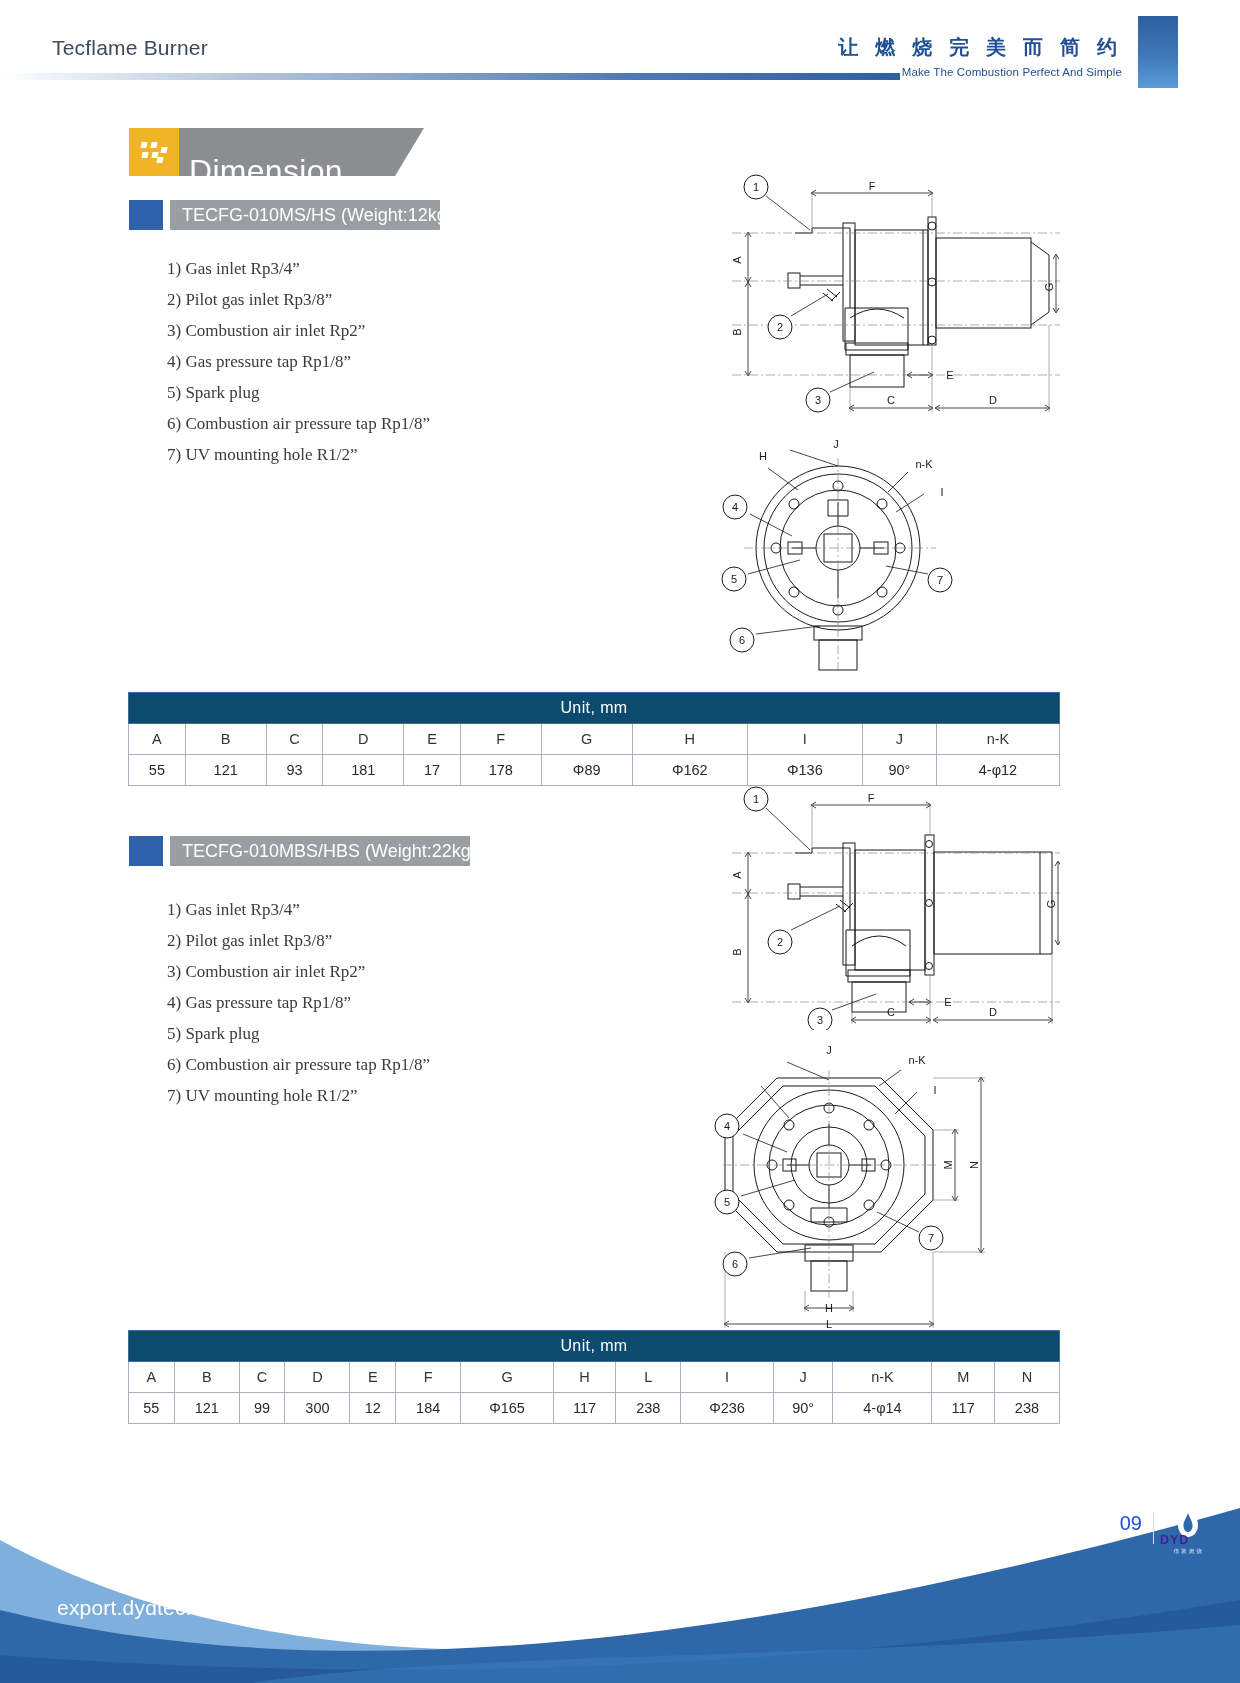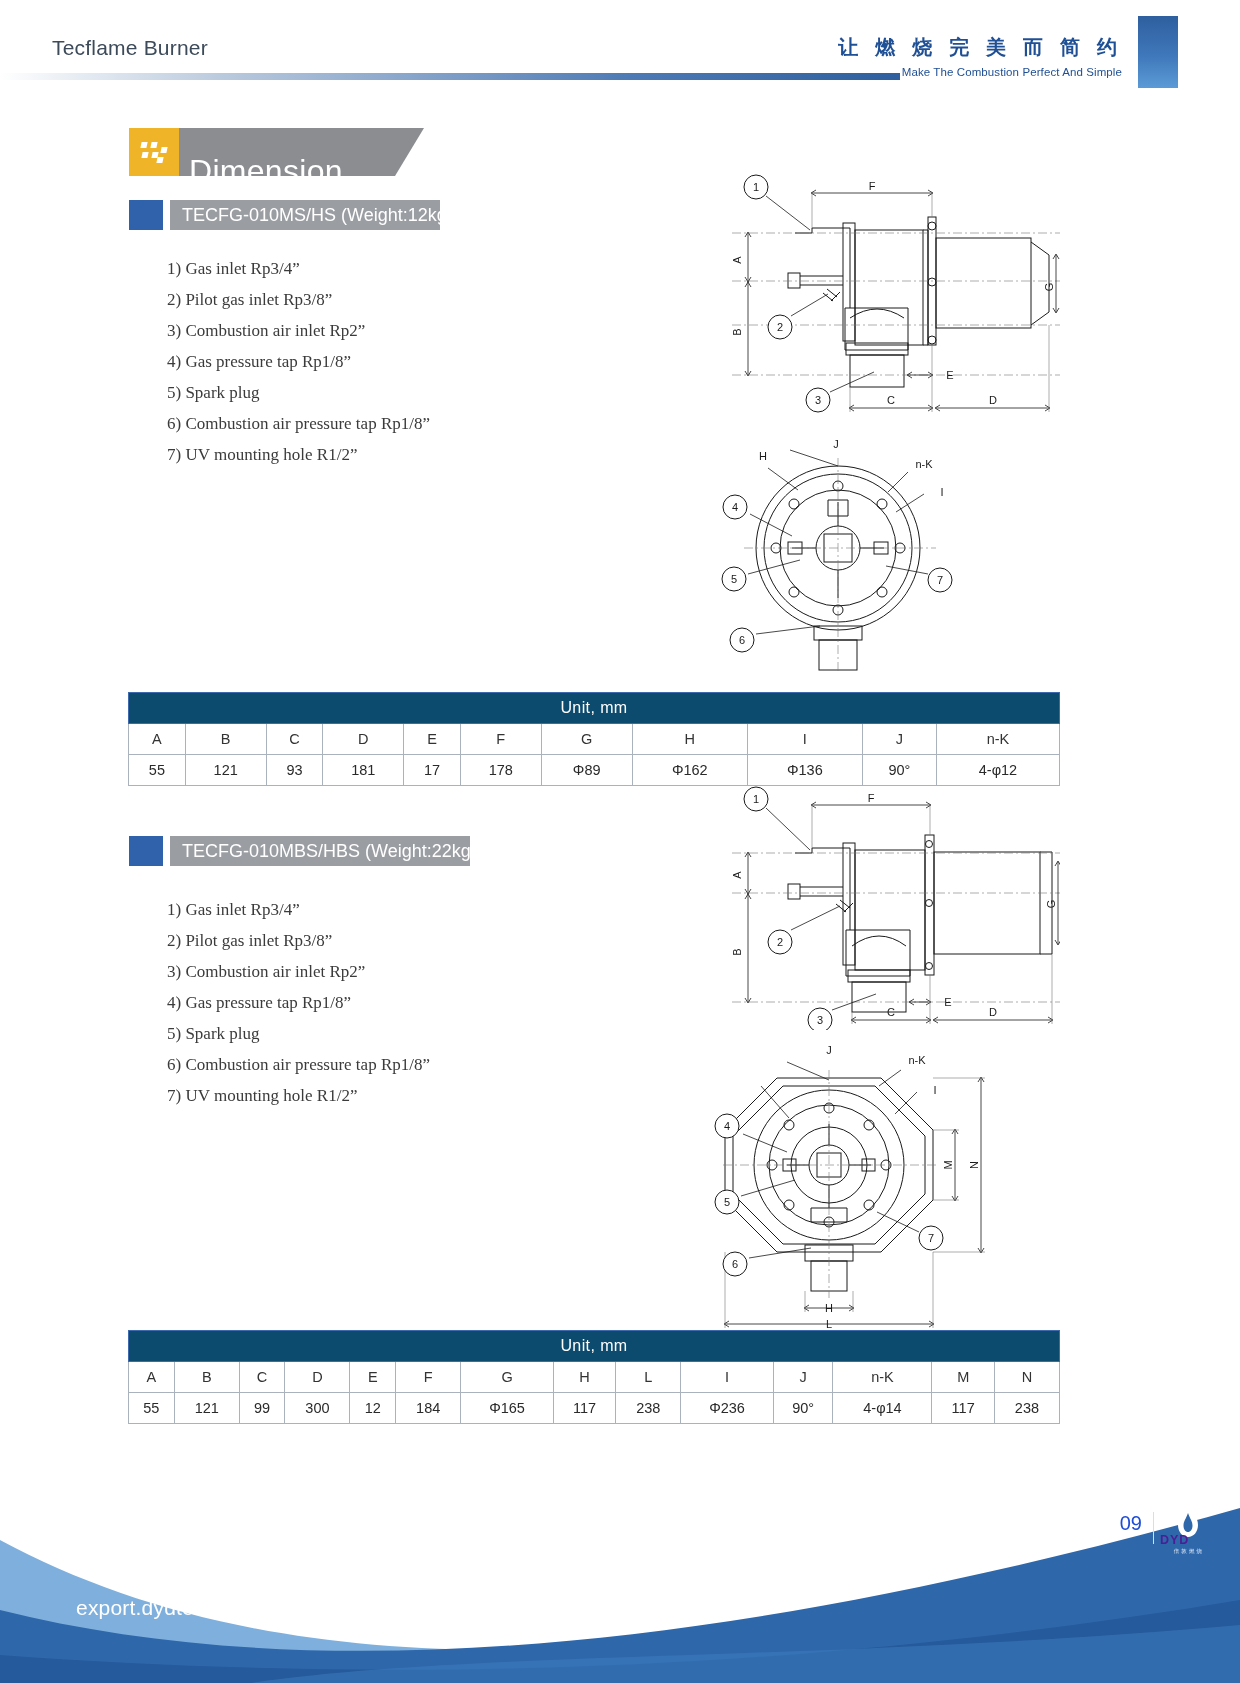--- a/index.html
+++ b/index.html
@@ -73,21 +73,21 @@
     border:1px solid #aab3bd;text-align:center;font-size:14.5px;color:#2a2a2a;
     height:28px;background:#ffffff;
   }
   .tbl td.hd{font-size:14.5px;color:#333;}
 
   
   .foot{position:absolute;left:0;top:1480px;width:1240px;height:203px;overflow:hidden;}
   .foot svg{position:absolute;left:0;top:0;}
   .foot-links{
     position:absolute;left:57px;top:1596px;font-size:21px;color:#ffffff;
-    letter-spacing:.2px;white-space:nowrap;margin-left:19px;
+    letter-spacing:.2px;white-space:nowrap;
   }
   .pg-num{position:absolute;right:98px;top:1512px;font-size:20px;color:#1d4ed8;}
   .pg-div{position:absolute;right:86px;top:1512px;width:1px;height:32px;background:#cfe0f2;}
   .logo{position:absolute;right:24px;top:1500px;width:56px;height:52px;}
   .logo-txt{position:absolute;right:24px;top:1533px;width:56px;text-align:left;
             font-size:12.5px;color:#4c1d95;font-weight:bold;letter-spacing:1px;}
   .logo-sub{position:absolute;right:24px;top:1548px;width:56px;text-align:center;
             font-size:5.5px;color:#dbe8f6;letter-spacing:.3px;}
 
   

